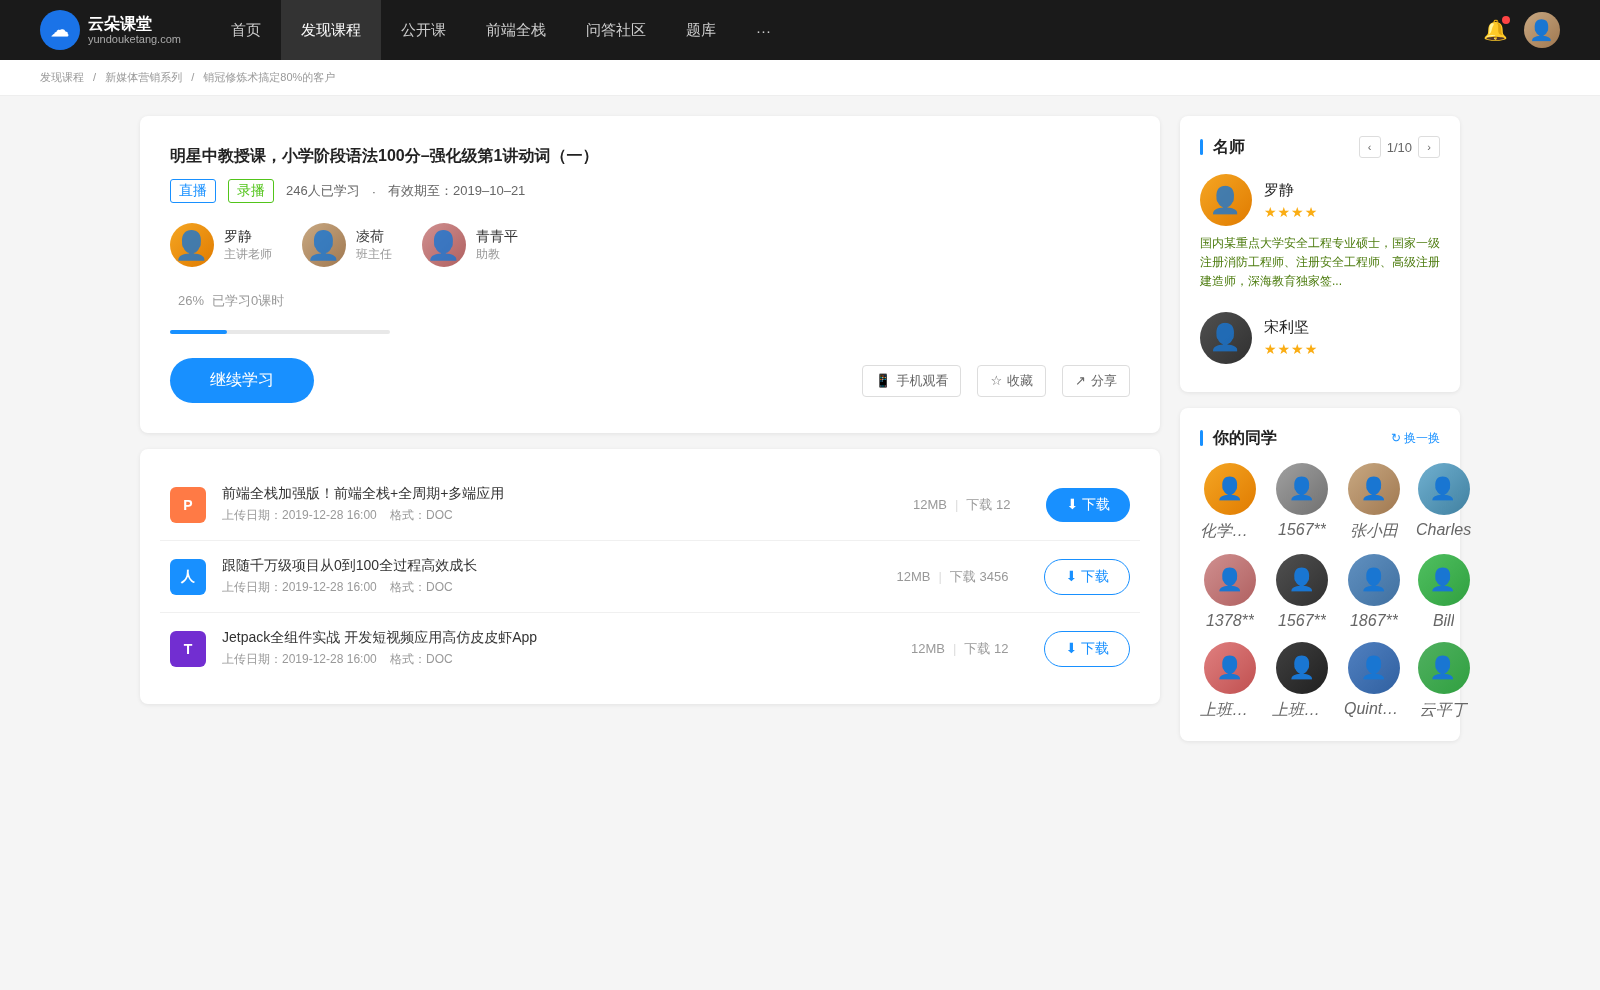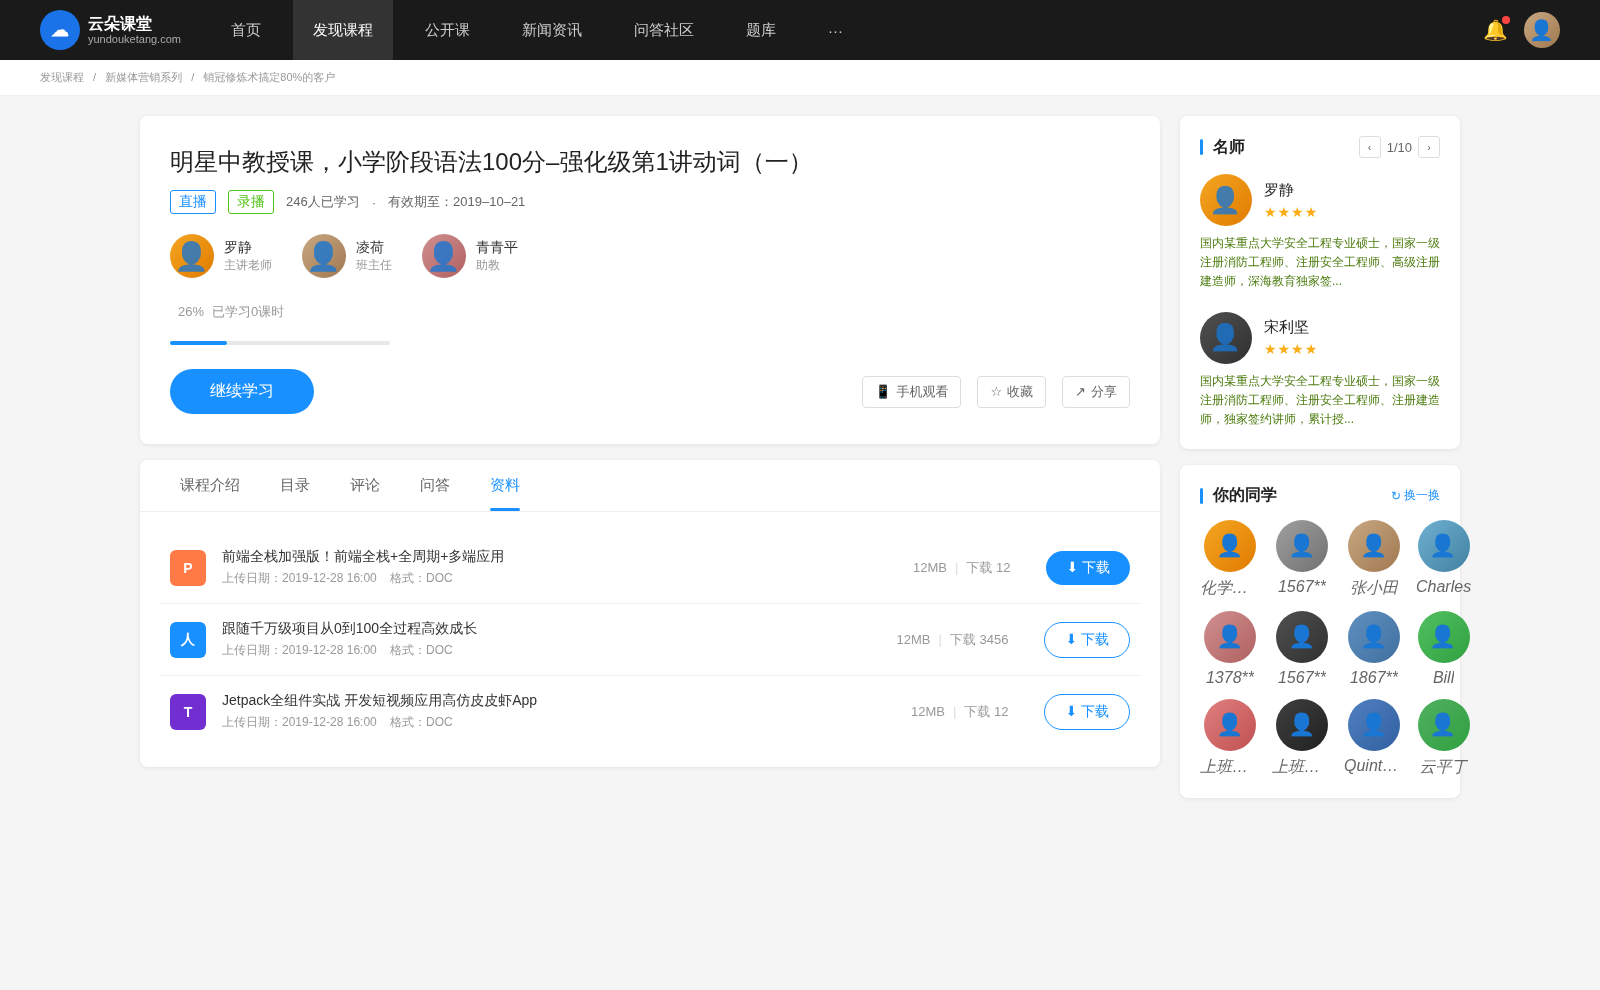--- a/index.html
+++ b/index.html
@@ -4,42 +4,42 @@
   <style>
     * { box-sizing: border-box; margin: 0; padding: 0; }
     body { font-family: -apple-system, BlinkMacSystemFont, "PingFang SC", "Microsoft YaHei", sans-serif; background: #f5f5f5; font-size: 14px; color: #333; }
 
     
     .header { background: #1a1a1a; height: 60px; display: flex; align-items: center; padding: 0 40px; gap: 0; }
     .logo { display: flex; align-items: center; gap: 8px; margin-right: 30px; }
     .logo-icon { width: 40px; height: 40px; background: #1a73e8; border-radius: 50%; display: flex; align-items: center; justify-content: center; color: white; font-size: 18px; font-weight: bold; }
     .logo-text { color: white; font-size: 13px; line-height: 1.2; }
     .logo-text .main { font-size: 16px; font-weight: bold; }
-    .nav { display: flex; gap: 12px; flex: 1; }
+    .nav { display: flex; gap: 0; flex: 1; }
     .nav-item { color: #ccc; padding: 0 20px; height: 60px; display: flex; align-items: center; cursor: pointer; font-size: 15px; white-space: nowrap; }
     .nav-item.active { background: #333; color: white; }
     .header-right { display: flex; align-items: center; gap: 16px; margin-left: auto; }
     .bell-icon { color: #ccc; font-size: 20px; position: relative; cursor: pointer; }
     .bell-dot { width: 8px; height: 8px; background: #ff4444; border-radius: 50%; position: absolute; top: -2px; right: -2px; }
     .avatar { width: 36px; height: 36px; border-radius: 50%; background: #c8a882; overflow: hidden; display: flex; align-items: center; justify-content: center; cursor: pointer; }
 
     
     .breadcrumb { background: white; padding: 10px 40px; border-bottom: 1px solid #eee; font-size: 11px; color: #999; }
     .breadcrumb a { color: #999; text-decoration: none; }
     .breadcrumb span { margin: 0 6px; }
 
     
     .main-container { max-width: 1400px; margin: 0 auto; padding: 20px 40px; display: flex; gap: 20px; }
 
     
     .left-content { flex: 1; min-width: 0; }
 
     
     .course-header-card { background: white; border-radius: 8px; padding: 30px; margin-bottom: 16px; box-shadow: 0 1px 4px rgba(0,0,0,0.08); }
-    .course-title { font-size: 24px; font-weight: normal; color: #222; margin-bottom: 12px; }
+    .course-title { font-size: 16px; font-weight: bold; color: #222; margin-bottom: 12px; }
     .course-meta { display: flex; align-items: center; gap: 12px; margin-bottom: 20px; font-size: 13px; color: #666; }
     .badge { padding: 2px 8px; border-radius: 3px; font-size: 14px; font-weight: 500; }
     .badge-live { border: 1px solid #1890ff; color: #1890ff; }
     .badge-record { border: 1px solid #52c41a; color: #52c41a; }
     .course-instructors { display: flex; gap: 30px; margin-bottom: 24px; }
     .instructor { display: flex; align-items: center; gap: 10px; }
     .instructor-avatar { width: 44px; height: 44px; border-radius: 50%; overflow: hidden; background: #ddd; display: flex; align-items: center; justify-content: center; }
     .instructor-info .name { font-size: 14px; font-weight: 500; color: #333; }
     .instructor-info .role { font-size: 12px; color: #999; }
     .progress-section { margin-bottom: 24px; }
@@ -126,21 +126,21 @@
     <div class="logo-icon">☁</div>
     <div class="logo-text">
       <div class="main">云朵课堂</div>
       <div style="font-size:11px;color:#aaa;">yundouketang.com</div>
     </div>
   </div>
   <nav class="nav" id="main-nav">
       <div class="nav-item">首页</div>
       <div class="nav-item active">发现课程</div>
       <div class="nav-item">公开课</div>
-      <div class="nav-item">新闻资讯</div>
+      <div class="nav-item">前端全栈</div>
       <div class="nav-item">问答社区</div>
       <div class="nav-item">题库</div>
       <div class="nav-item">···</div>
     </nav>
   <div class="header-right">
     <div class="bell-icon">
       🔔
       <div class="bell-dot"></div>
     </div>
     <div class="avatar av-3">
@@ -214,27 +214,20 @@
           </button>
           <button class="action-btn">
             <span>↗</span>
             <span>分享</span>
           </button>
         </div>
       </div>
     </div>
 
     <div class="tabs-card">
-      <div class="tabs-nav" id="tabs-nav">
-          <div class="tab-item">课程介绍</div>
-          <div class="tab-item">目录</div>
-          <div class="tab-item">评论</div>
-          <div class="tab-item">问答</div>
-          <div class="tab-item active">资料</div>
-        </div>
       <div class="tabs-content" id="resource-list">
           <div class="resource-item">
     <div class="resource-icon orange">P</div>
     <div class="resource-info">
       <div class="resource-name">前端全栈加强版！前端全栈+全周期+多端应用</div>
       <div class="resource-meta">上传日期：2019-12-28  16:00 &nbsp;&nbsp; 格式：DOC</div>
     </div>
     <div class="resource-stats">
       <span>12MB</span>
       <span class="divider">|</span>
@@ -302,21 +295,20 @@
           <div class="teacher-item">
     <div class="teacher-basic">
       <div class="teacher-avatar av-6">
         <span class="person-silhouette" style="font-size:26px;">👤</span>
       </div>
       <div class="teacher-name-info">
         <div class="tname">宋利坚</div>
         <div class="stars">★★★★</div>
       </div>
     </div>
-    <div class="teacher-desc">国内某重点大学安全工程专业硕士，国家一级注册消防工程师、注册安全工程师、注册建造师，独家签约讲师，累计授...</div>
   </div>
         </div>
     </div>
 
     <div class="sidebar-card">
       <div class="classmates-header">
         <div class="sidebar-card-title">你的同学</div>
         <div class="refresh-btn">
           <span>↻</span>
           <span>换一换</span>

